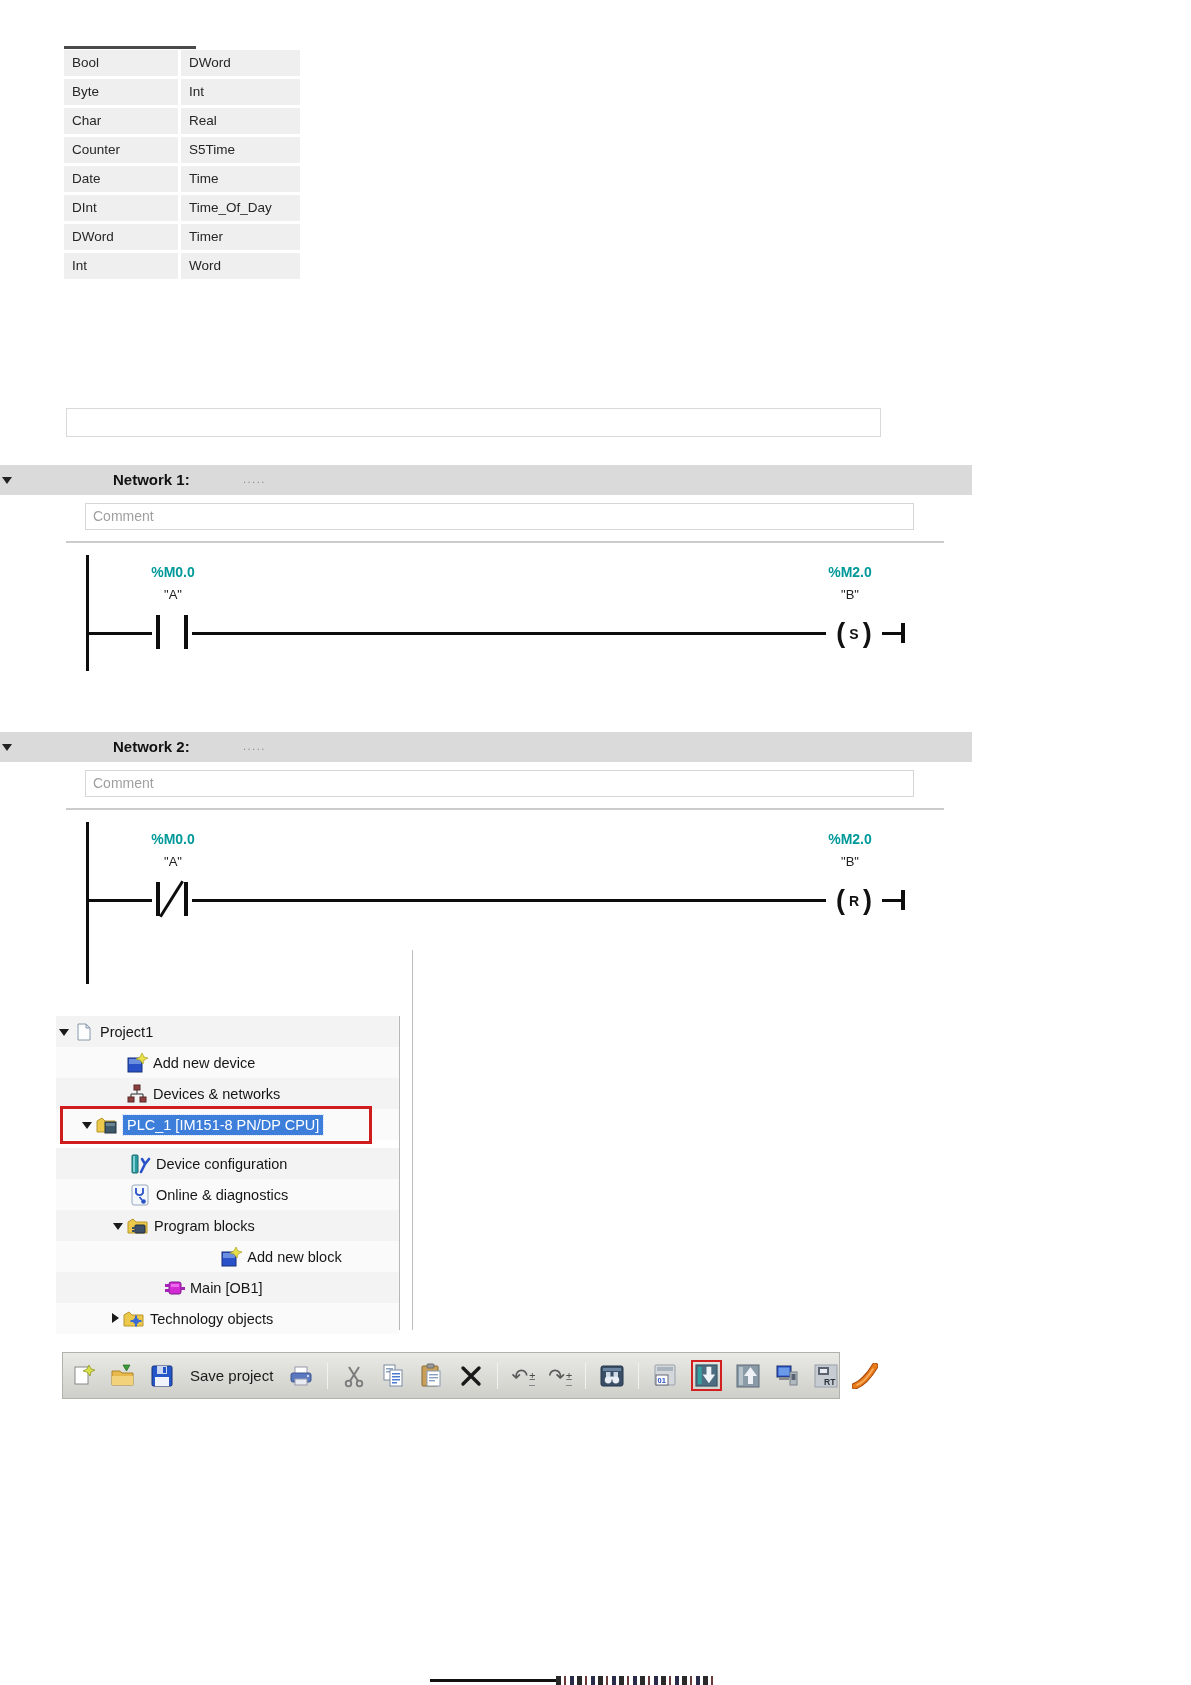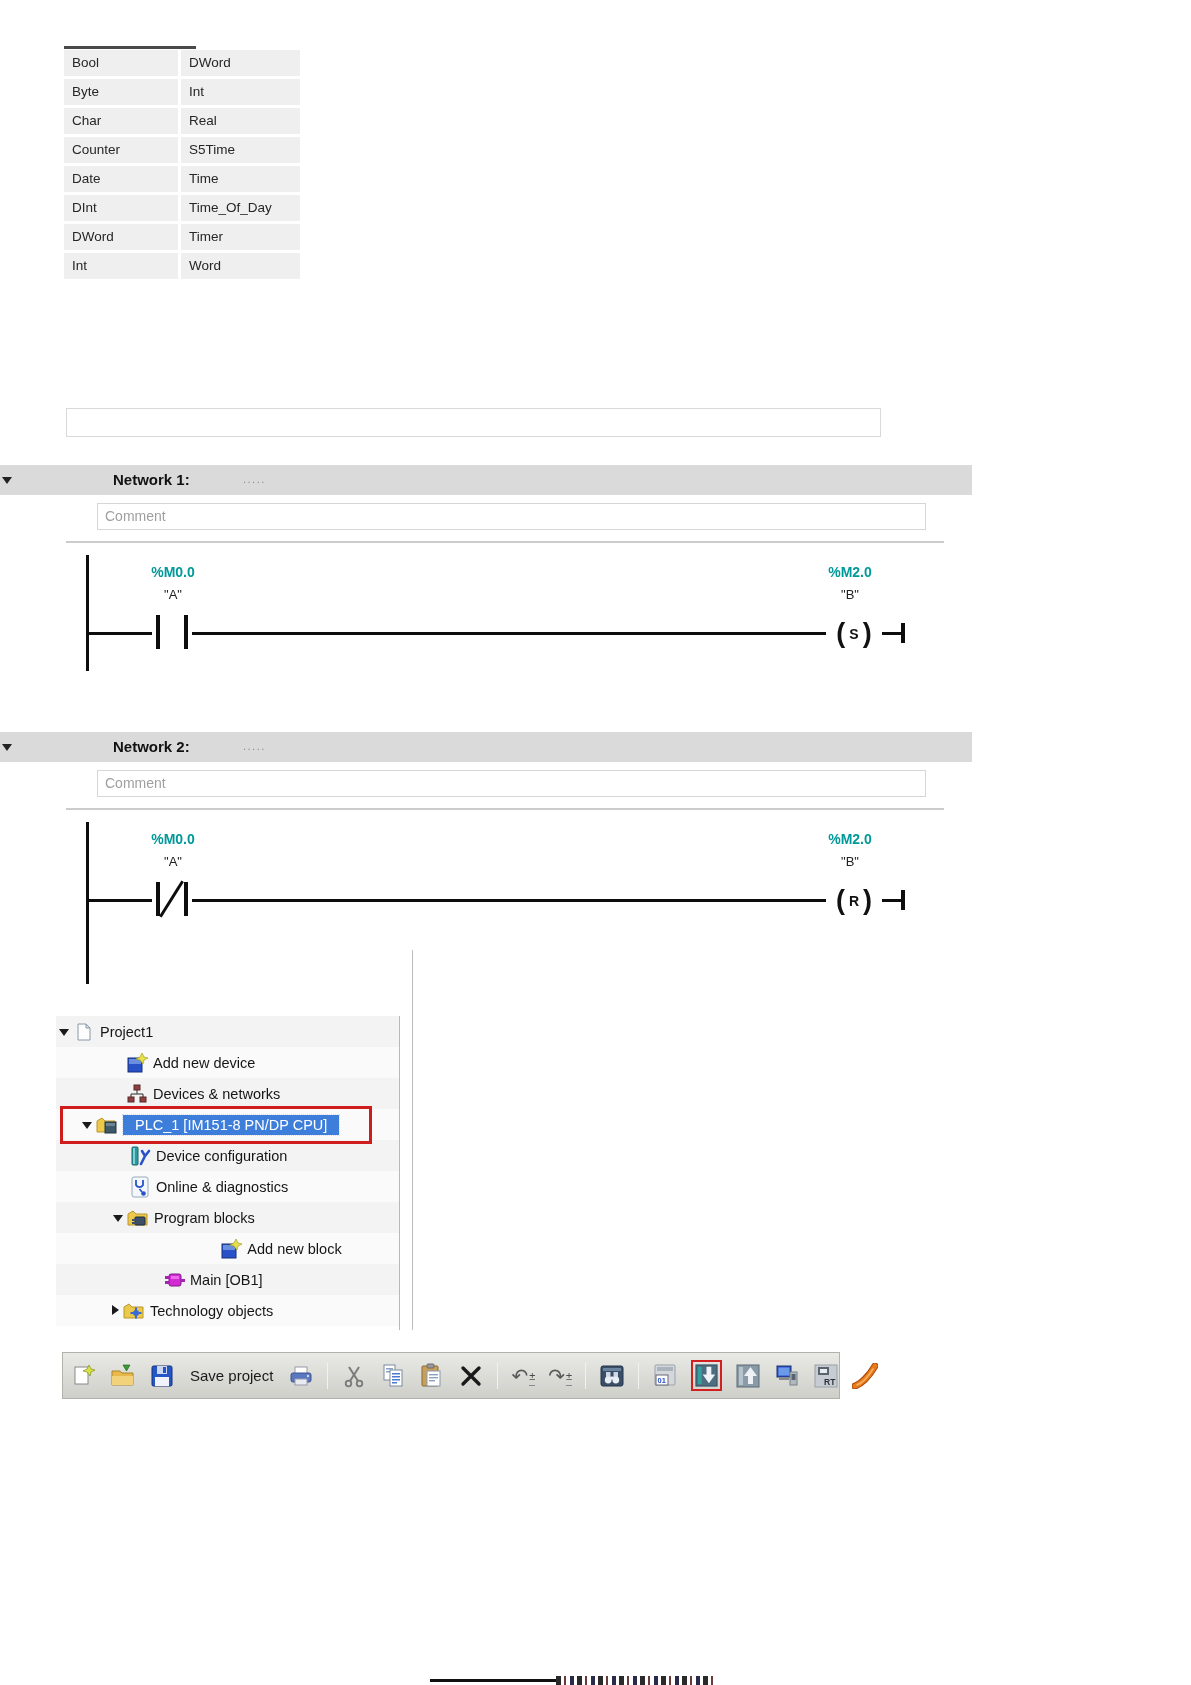--- a/index.html
+++ b/index.html
@@ -18,21 +18,21 @@
   #empty-box{position:absolute;left:66px;top:408px;width:815px;height:29px;border:1px solid #d9d9d9;background:#fff;box-sizing:border-box;}
 
   
   .network{position:absolute;left:0;width:944px;}
   #net1{top:465px;height:220px;}
   #net2{top:732px;height:260px;}
   .net-bar{position:absolute;left:0;top:0;width:944px;height:30px;background:#dadada;padding-left:48px;}
   .net-tri{position:absolute;left:2px;top:12px;width:0;height:0;border-left:5px solid transparent;border-right:5px solid transparent;border-top:7px solid #222;}
   .net-title{position:absolute;left:113px;top:6px;font-size:15px;font-weight:bold;color:#111;}
   .net-dots{position:absolute;left:243px;top:8px;font-size:11px;color:#8d8d8d;letter-spacing:1.5px;}
-  .comment-box{position:absolute;left:97px;top:38px;width:829px;height:27px;border:1px solid #d6d6d6;background:#fff;box-sizing:border-box;
+  .comment-box{position:absolute;left:85px;top:38px;width:829px;height:27px;border:1px solid #d6d6d6;background:#fff;box-sizing:border-box;
                font-size:14px;color:#9f9f9f;line-height:25px;padding-left:7px;}
   .net-sep{position:absolute;left:66px;top:76px;width:878px;height:2px;background:#cccccc;}
   .rail{position:absolute;left:86px;top:90px;width:3px;background:#0d0d0d;}
   #net1 .rail{height:116px;}
   #net2 .rail{height:162px;}
   .rung{position:absolute;left:86px;top:167px;width:817px;height:3px;background:#0d0d0d;}
   .contact{position:absolute;left:152px;top:150px;width:40px;height:34px;background:#fff;}
   .contact .bar{position:absolute;top:0;width:4px;height:34px;background:#0d0d0d;}
   .contact .bar.b1{left:4px;}
   .contact .bar.b2{right:4px;}
@@ -51,21 +51,21 @@
   #tree{position:absolute;left:56px;top:1016px;width:344px;height:314px;border-right:1px solid #b8b8b8;box-sizing:border-box;}
   #tree-line2{position:absolute;left:412px;top:950px;width:1px;height:380px;background:#bcbcbc;}
   .trow{height:31px;display:flex;align-items:center;font-size:14.5px;color:#161616;box-sizing:border-box;}
   .trow:nth-child(odd){background:#f3f3f3;}
   .trow:nth-child(even){background:#fafafa;}
   .texp{width:14px;height:14px;position:relative;flex:0 0 14px;}
   .texp.down::after{content:"";position:absolute;left:1px;top:4px;border-left:5px solid transparent;border-right:5px solid transparent;border-top:7px solid #1a1a1a;}
   .texp.right::after{content:"";position:absolute;left:4px;top:1px;border-top:5px solid transparent;border-bottom:5px solid transparent;border-left:7px solid #1a1a1a;}
   .ticon{width:24px;height:22px;flex:0 0 24px;display:flex;align-items:center;justify-content:center;}
   .tlabel{margin-left:4px;white-space:nowrap;}
-  .tlabel.sel{background:#3d7edb;color:#ffffff;padding:2px 12px;outline:1px dotted #cfe0f8;}
+  .tlabel.sel{background:#3d7edb;color:#ffffff;padding:2px 4px;outline:1px dotted #cfe0f8;}
   #plc-redbox{position:absolute;left:60px;top:1106px;width:312px;height:38px;border:3px solid #cf1d1d;box-sizing:border-box;pointer-events:none;}
 
   
   #toolbar{position:absolute;left:62px;top:1352px;width:778px;height:47px;
            background:linear-gradient(#e9e9e5,#cfcfca);border:1px solid #b2b2ad;box-sizing:border-box;
            display:flex;align-items:center;gap:13px;padding:8px 8px;}
   .tb-btn{width:27px;height:27px;display:flex;align-items:center;justify-content:center;position:relative;}
   .tb-sep{width:1px;height:26px;background:#a6a6a6;border-right:1px solid #f2f2f0;}
   #save-label{font-size:15px;color:#1a1a1a;white-space:nowrap;margin:0 2px;}
   .arrow-glyph{font-size:20px;color:#5a5a5a;font-family:"DejaVu Sans",sans-serif;line-height:1;}
@@ -219,21 +219,21 @@
       <div class="ticon">
         <svg width="22" height="20" viewBox="0 0 22 20">
             <path d="M1 6 L6 3 L9 6 L19 6 L19 17 L1 17 Z" fill="#ecc94b" stroke="#b8962e"></path>
             <rect x="9" y="7" width="11" height="11" fill="#3d5868" stroke="#22343e"></rect>
             <rect x="10" y="8" width="9" height="3" fill="#6a8494"></rect>
           </svg>
       </div>
       <span class="tlabel sel">PLC_1 [IM151-8 PN/DP CPU]</span>
     </div>
 
-    <div class="trow" style="padding-left:72px;">
+    <div class="trow" style="padding-left:72px;margin-top:8px;">
       <div class="ticon">
         <svg width="22" height="22" viewBox="0 0 22 22">
             <rect x="3" y="2" width="6" height="18" rx="1" fill="#2a9aa0" stroke="#17696e"></rect>
             <rect x="4" y="3" width="2" height="16" fill="#7fd0d4"></rect>
             <path d="M12 19 L16 11 M13 6 L16 11 L20 6" stroke="#2a52c8" stroke-width="2.6" fill="none" stroke-linecap="round"></path>
           </svg>
       </div>
       <span class="tlabel">Device configuration</span>
     </div>
 

